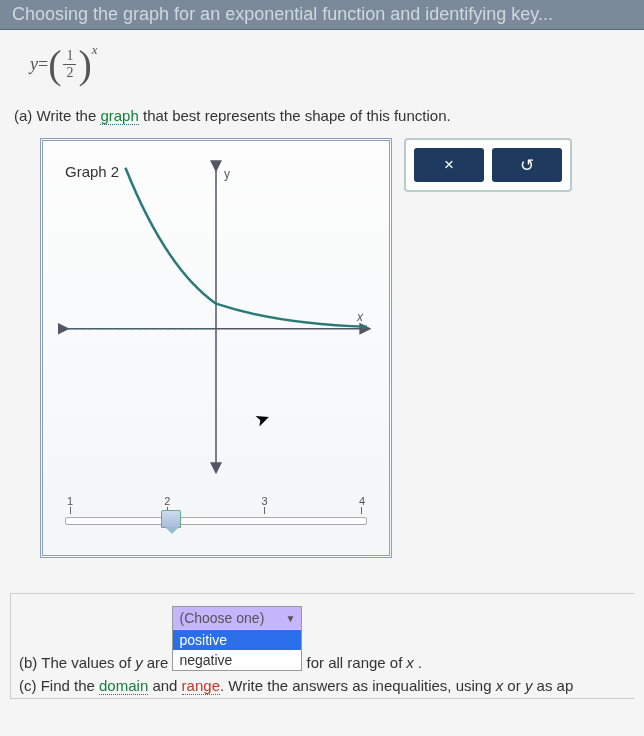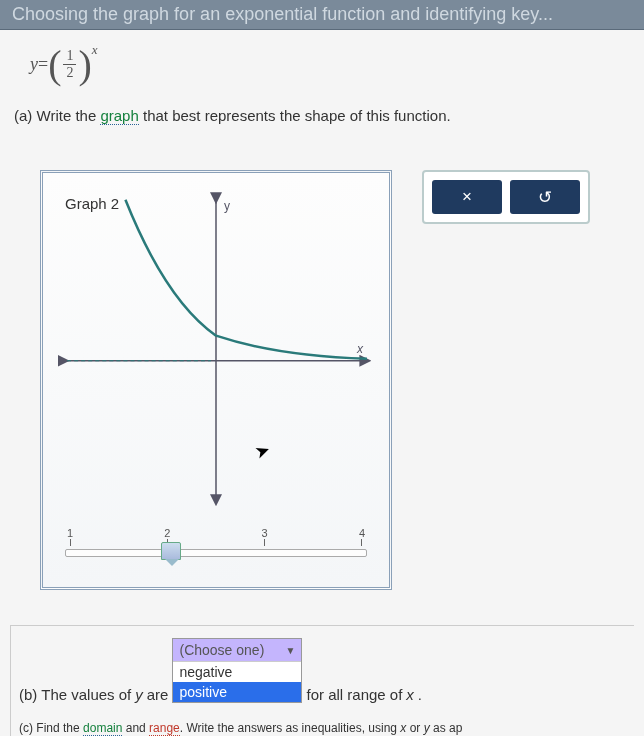--- a/index.html
+++ b/index.html
@@ -42,21 +42,21 @@
     .eq-exp { font-size: 13px; position: relative; top: -15px; font-style: italic; }
     .question-a {
       padding: 8px 4px 14px 4px;
       font-size: 15px;
       color: #333;
     }
     .link-underline {
       color: #15803d;
       border-bottom: 1px dotted #2a6496;
     }
-    .row-a { display: flex; align-items: flex-start; gap: 30px; padding-left: 30px; margin-top: 32px; }
+    .row-a { display: flex; align-items: flex-start; gap: 12px; padding-left: 30px; }
     .plot-box {
       width: 352px;
       height: 420px;
       border: 3px double #8aa0b8;
       background: linear-gradient(#fdfdfd,#f4f6f8);
       padding: 12px;
       position: relative;
     }
     .plot-inner { width: 100%; height: 100%; position: relative; }
     .graph-label {
@@ -118,21 +118,21 @@
       min-width: 130px;
     }
     .dd-head {
       padding: 3px 6px; background:#c4b5fd; color:#555; display:flex; justify-content:space-between; align-items:center;
       border-bottom:1px solid #ccc;
     }
     .dd-caret { font-size:10px; }
     .dd-opt { padding:2px 6px; background:#fff; }
     .dd-opt.selected { background:#2a6eea; color:#fff; }
     .italic { font-style: italic; }
-    .part-c { margin-top: 18px; font-size: 12px;}
+    .part-c { margin-top: 6px; font-size: 15px;}
     .range-link { color:#c0392b; border-bottom:1px dotted #c0392b;}
   </style>
 </head>
 <body>
 
 <div class="header-bar">
   <span>Choosing the graph for an exponential function and identifying key...</span>
 </div>
 
 <div class="content">
@@ -212,22 +212,22 @@
   <div class="part-bc">
     <div class="part-b">
       <span>(b) The values of </span>
       <span class="italic">y</span>
       <span> are </span>
       <span class="dropdown-set">
         <span class="dd-head">
           <span>(Choose one)</span>
           <span class="dd-caret">▼</span>
         </span>
+        <span class="dd-opt selected">positive</span>
         <span class="dd-opt">negative</span>
-        <span class="dd-opt selected">positive</span>
       </span>
       <span> for all range of </span>
       <span class="italic">x</span>
       <span>.</span>
     </div>
 
     <div class="part-c">
       <span>(c) Find the </span><span class="link-underline">domain</span><span> and </span><span class="range-link">range</span><span>. Write the answers as inequalities, using </span><span class="italic">x</span><span> or </span><span class="italic">y</span><span> as ap</span>
     </div>
   </div>

